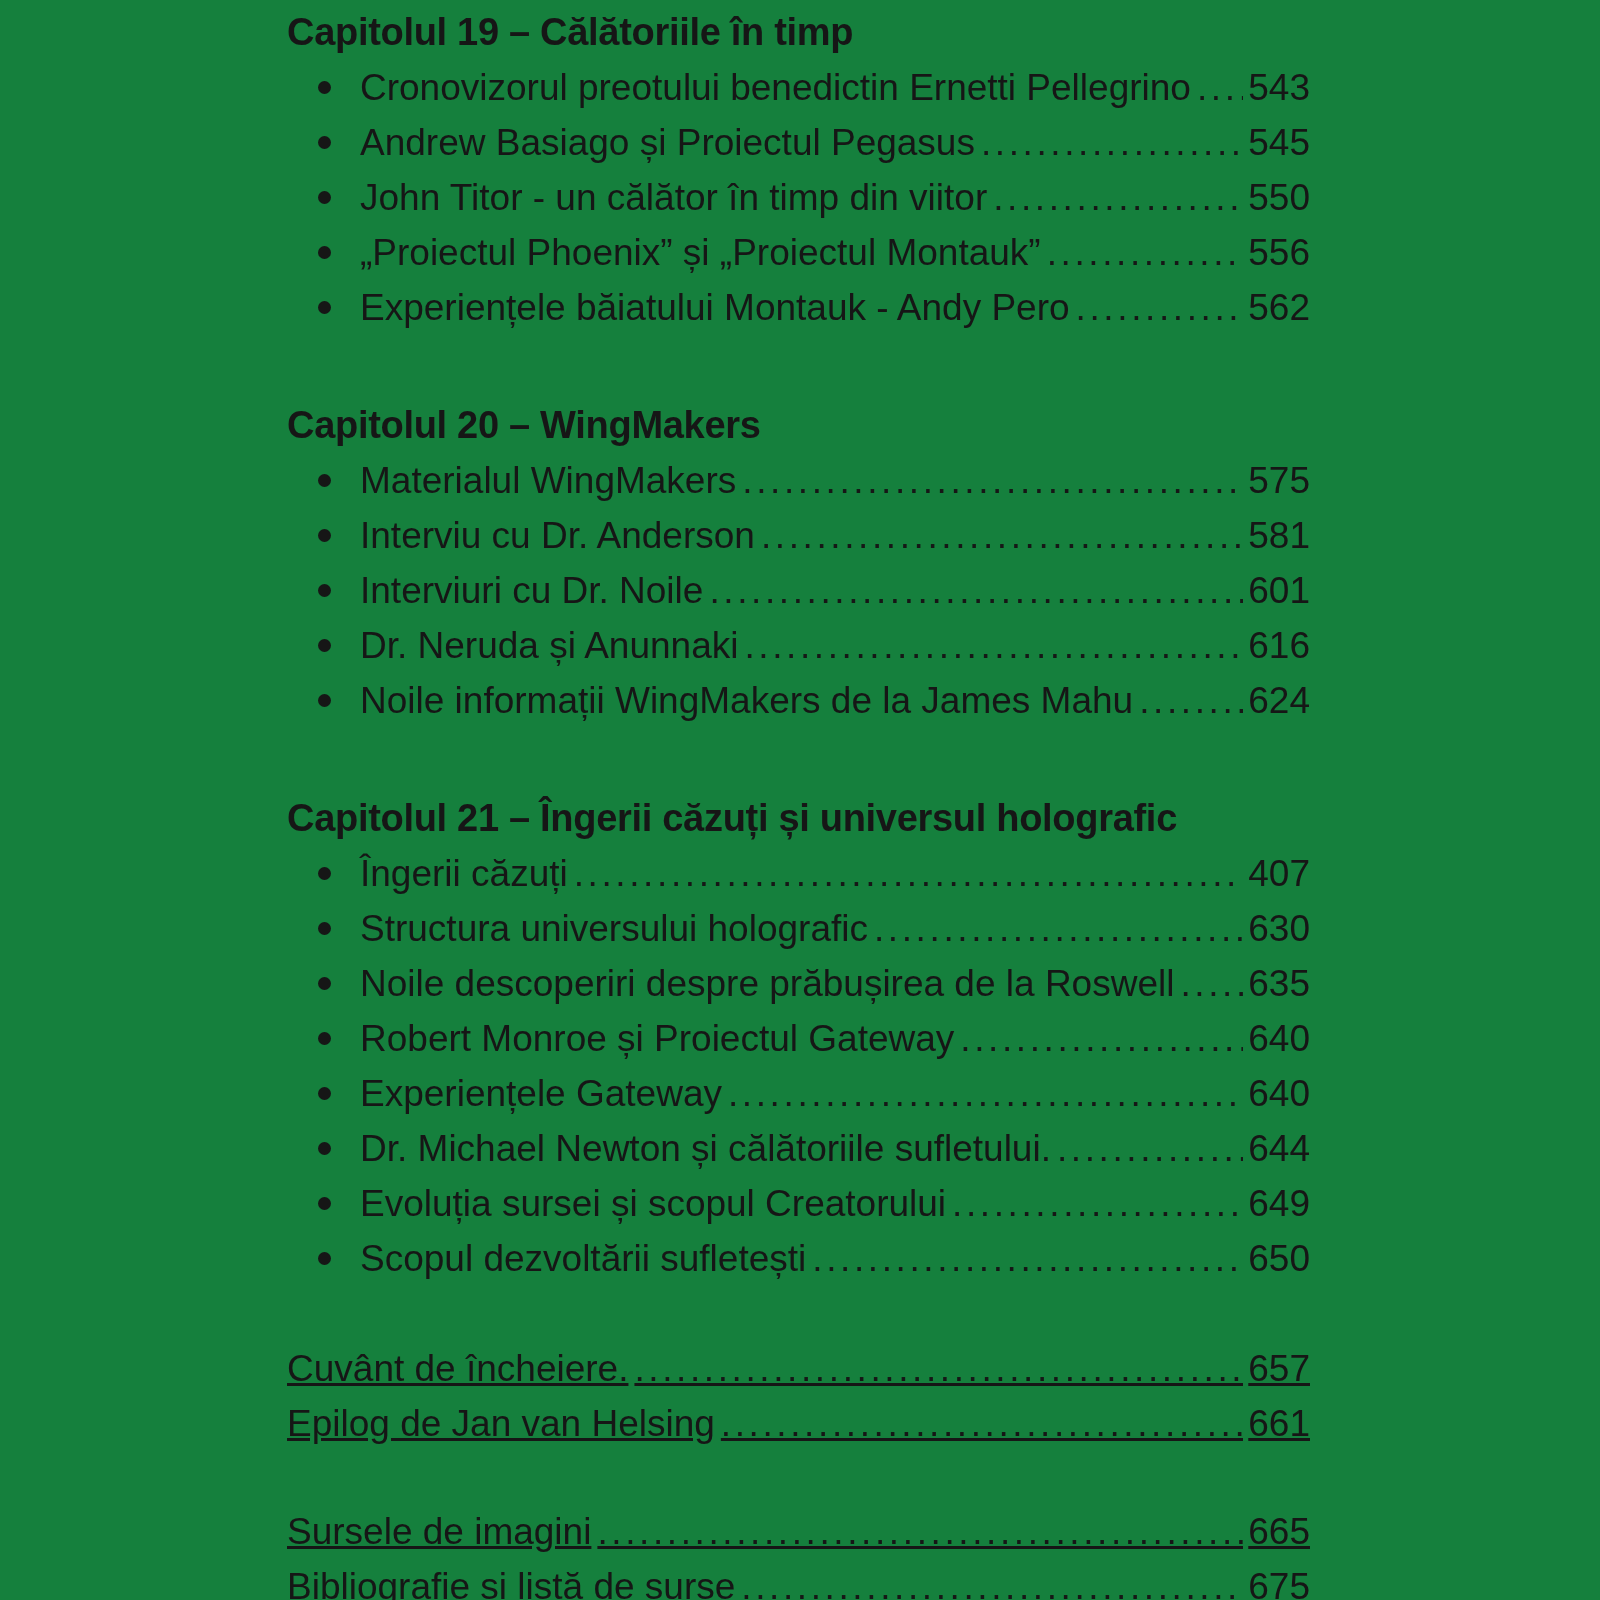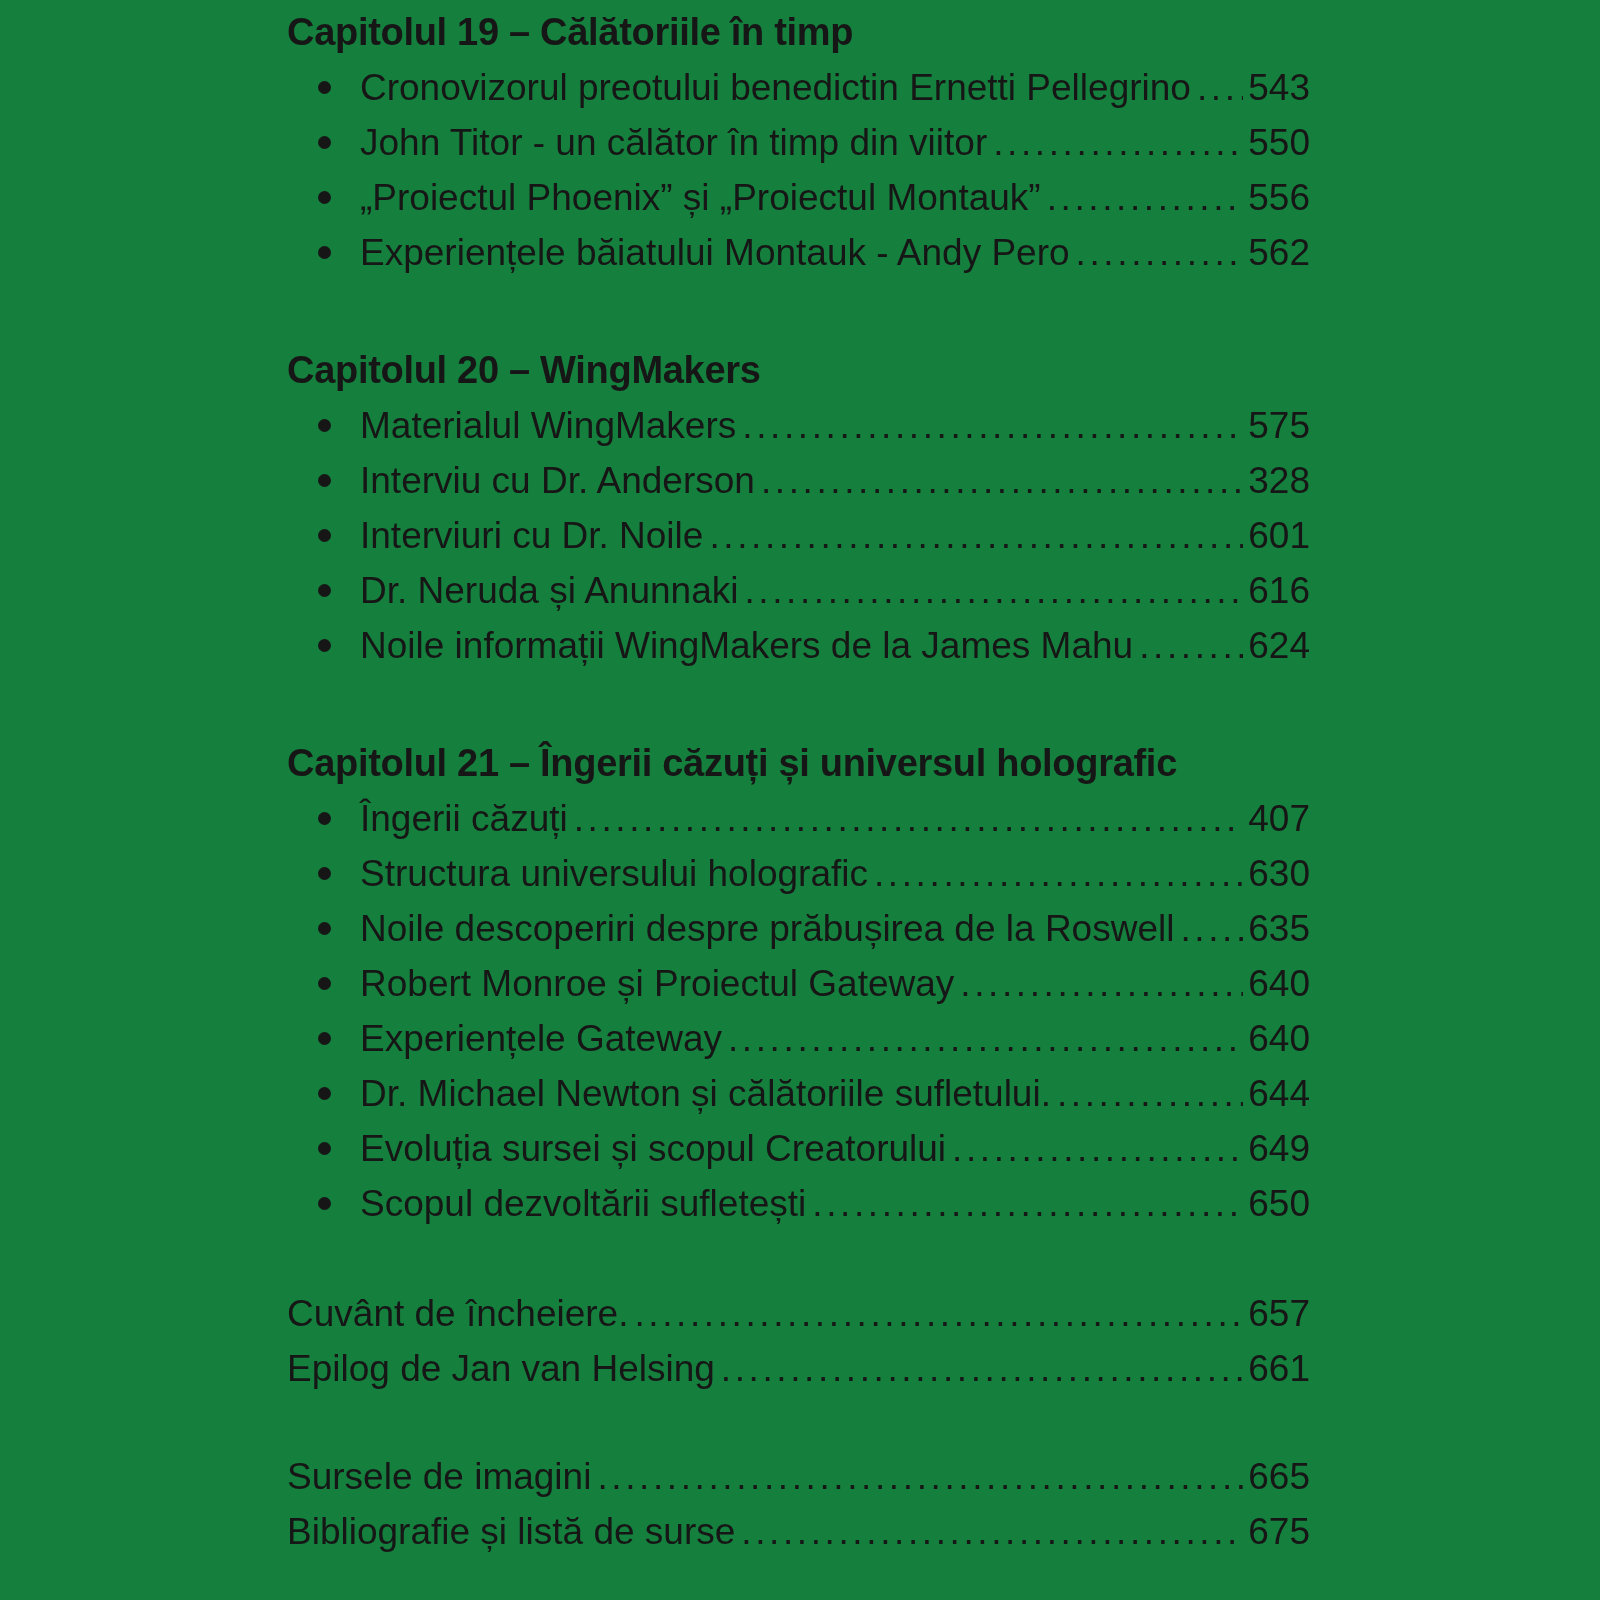--- a/index.html
+++ b/index.html
@@ -57,39 +57,45 @@
     padding-left: 6px;
   }
   .leader::after {
     content: "......................................................................................................";
     letter-spacing: 3.6px;
   }
   .pagenum {
     flex: 0 0 auto;
     padding-left: 5px;
   }
-  .backmatter { margin-top: 55px; }
+  .backmatter { margin-top: 55px; text-decoration: underline; }
   .backmatter.second { margin-top: 53px; }
 </style>
 </head>
 <body>
 
 <div class="page">
   <div class="content">
 
     <div class="section">
       <div class="heading">Capitolul 19 – Călătoriile în timp</div>
       <div class="row bulleted">
         <span class="bullet-icon"></span>
         <span class="label">Cronovizorul preotului benedictin Ernetti Pellegrino</span>
         <span class="leader"></span>
         <span class="pagenum">543</span>
       </div>
       <div class="row bulleted">
         <span class="bullet-icon"></span>
+        <span class="label">Andrew Basiago și Proiectul Pegasus</span>
+        <span class="leader"></span>
+        <span class="pagenum">545</span>
+      </div>
+      <div class="row bulleted">
+        <span class="bullet-icon"></span>
         <span class="label">John Titor - un călător în timp din viitor</span>
         <span class="leader"></span>
         <span class="pagenum">550</span>
       </div>
       <div class="row bulleted">
         <span class="bullet-icon"></span>
         <span class="label">„Proiectul Phoenix” și „Proiectul Montauk”</span>
         <span class="leader"></span>
         <span class="pagenum">556</span>
       </div>
@@ -106,21 +112,21 @@
       <div class="row bulleted">
         <span class="bullet-icon"></span>
         <span class="label">Materialul WingMakers</span>
         <span class="leader"></span>
         <span class="pagenum">575</span>
       </div>
       <div class="row bulleted">
         <span class="bullet-icon"></span>
         <span class="label">Interviu cu Dr. Anderson</span>
         <span class="leader"></span>
-        <span class="pagenum">328</span>
+        <span class="pagenum">581</span>
       </div>
       <div class="row bulleted">
         <span class="bullet-icon"></span>
         <span class="label">Interviuri cu Dr. Noile</span>
         <span class="leader"></span>
         <span class="pagenum">601</span>
       </div>
       <div class="row bulleted">
         <span class="bullet-icon"></span>
         <span class="label">Dr. Neruda și Anunnaki</span>

